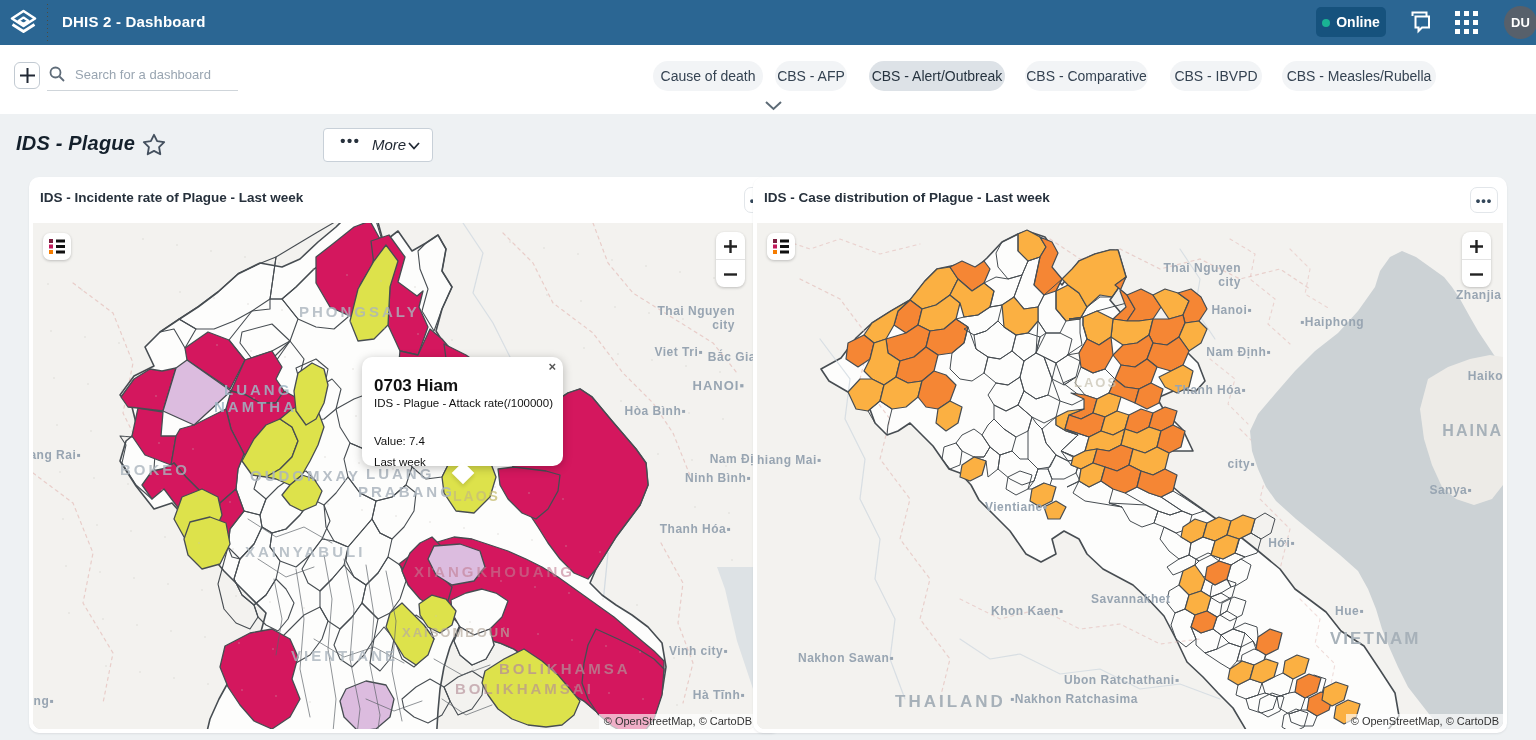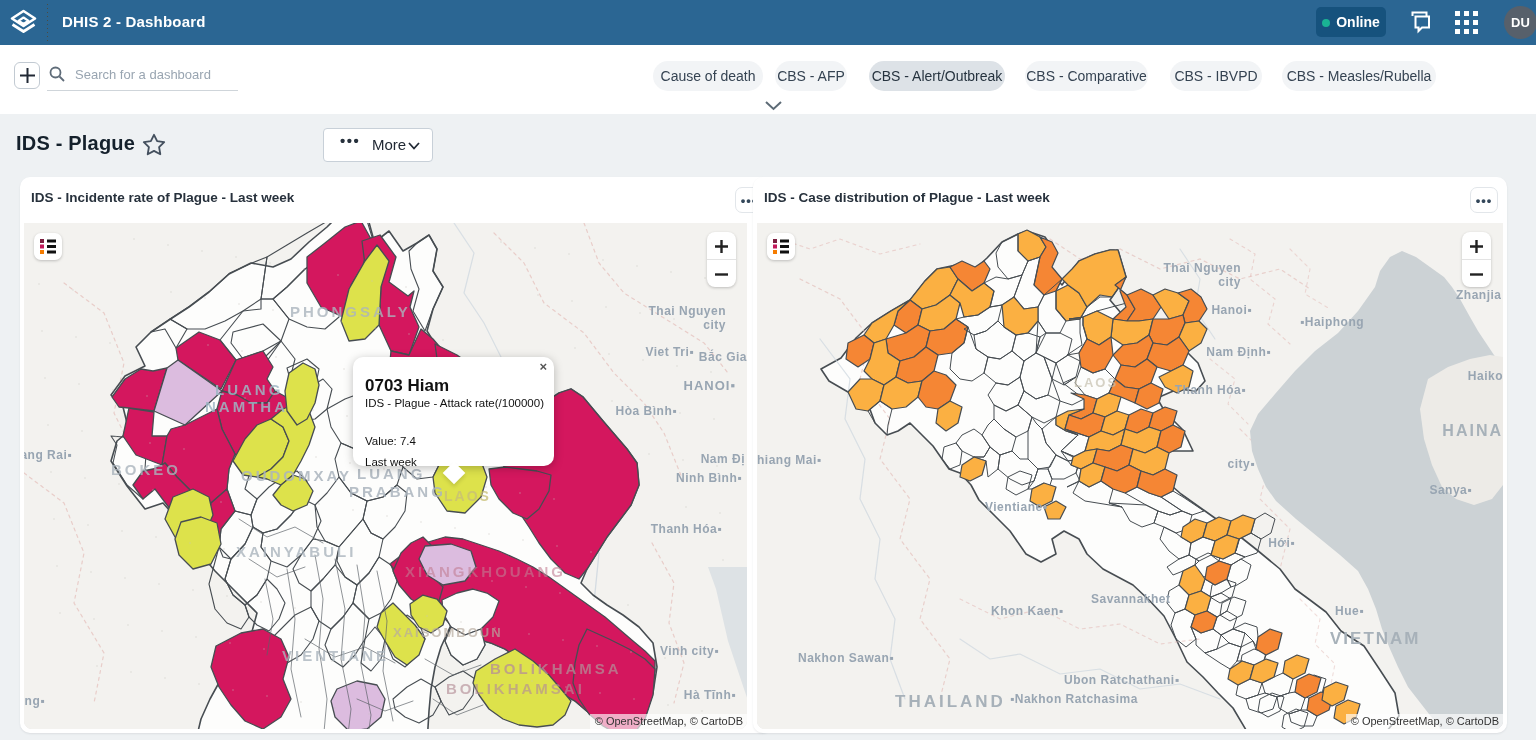--- a/index.html
+++ b/index.html
@@ -13,21 +13,21 @@
   .online i { display:inline-block; width:8px; height:8px; background:#1ab394; border-radius:50%; margin-right:6px;}
   .av { position:absolute; left:1504px; top:6px; width:33px; height:33px; border-radius:50%; background:#57606b; color:#fff; font-size:13px; font-weight:bold; text-align:center; line-height:33px;}
   .toolbar { position:absolute; left:0; top:45px; width:1536px; height:69px; background:#fff; }
   .addbtn { position:absolute; left:14px; top:17px; width:26px; height:27px; border:1px solid #c2cad2; border-radius:6px; }
   .addbtn svg { position:absolute; left:4px; top:4px;}
   .searchline { position:absolute; left:47px; top:45px; width:191px; height:1px; background:#cfd5da;}
   .ph { position:absolute; left:75px; top:22px; font-size:13px; color:#99a5b1;}
   .chip { position:absolute; height:30px; border-radius:15px; background:#f2f4f6; color:#354352; font-size:14px; text-align:center; line-height:30px; white-space:nowrap;}
   .chip.sel { background:#dde2e7; color:#26333f;}
   .chev { position:absolute; left:764px; top:55px;}
-  .trow { position:absolute; left:0; top:114px; width:1536px; height:55px;}
+  .trow { position:absolute; left:0; top:114px; width:1536px; height:55px;font-style:italic;}
   .dtitle { position:absolute; left:16px; top:18px; font-size:20px; font-weight:bold; color:#14202b; letter-spacing:.2px;}
   .btn { position:absolute; top:14px; height:34px; background:#fff; border:1px solid #c8d0d8; border-radius:4px; color:#212934; font-size:15px;}
   .card { position:absolute; background:#fff; border-radius:10px; box-shadow:0 1px 2px rgba(30,40,50,.09); }
   .card .ct { position:absolute; left:11px; top:13px; font-size:13.5px; font-weight:bold; color:#27313c;}
   .mbtn { position:absolute; width:28px; height:26px; border:1px solid #e2e6ea; border-radius:7px; background:#fff;}
   .dots { position:absolute; left:50%; top:50%; transform:translate(-50%,-50%); color:#33475a; font-size:13px; letter-spacing:1px; font-weight:bold;}
   .mapbox { position:absolute; overflow:hidden; background:#e5e5e5;}
   .zctl { position:absolute; width:29px; height:55px; background:#fff; border-radius:8px; box-shadow:0 1px 3px rgba(0,0,0,.22); }
   .zctl .zp { position:absolute; left:0; top:0; width:100%; height:28px; border-bottom:1px solid #e3e3e3; }
   .lbtn { position:absolute; left:10px; top:10px; width:28px; height:27px; background:#fff; border-radius:7px; box-shadow:0 1px 3px rgba(0,0,0,.22);}
@@ -98,21 +98,21 @@
   </svg>
   <div class="btn" style="left:323px;width:110px;">
     <span style="position:absolute;left:16px;top:3px;font-size:15px;letter-spacing:1.5px;color:#27313c;font-weight:bold;">•••</span>
     <span style="position:absolute;left:48px;top:7px;">More</span>
     <svg style="position:absolute;right:12px;top:13px" width="12" height="8" viewBox="0 0 12 8" fill="none" stroke="#212934" stroke-width="1.8">
         <path d="M1 1 L6 6.5 L11 1"></path>
       </svg>
   </div>
 </div>
 
-<div class="card" style="left:20px;top:177px;width:752px;height:556px;">
+<div class="card" style="left:29px;top:177px;width:752px;height:556px;">
   <div class="ct">IDS - Incidente rate of Plague - Last week</div>
   <div class="mbtn" style="right:9px;top:10px;">
       <span class="dots">•••</span>
     </div>
   <div class="mapbox" id="mapL" style="left:4px;top:46px;width:723px;height:506px;border-radius:0 0 8px 8px;">
     <svg id="svgL" width="723" height="506" viewBox="0 0 723 506">
         <rect x="0" y="0" width="723" height="506" fill="#f3f2ef"></rect>
         <path d="M470,10 L500,40 L520,80 L560,110 L590,150 L620,180 L640,210 L660,260" fill="none" stroke="#e4bdb9" stroke-width="1.2" stroke-dasharray="3 4" stroke-opacity="0.7" stroke-linecap="round"></path>
         <path d="M560,0 L575,40 L600,70 L640,95 L680,120 L704,150" fill="none" stroke="#e4bdb9" stroke-width="1.2" stroke-dasharray="3 4" stroke-opacity="0.7" stroke-linecap="round"></path>
         <path d="M628,320 L650,360 L645,400 L660,440 L650,480" fill="none" stroke="#e4bdb9" stroke-width="1.2" stroke-dasharray="3 4" stroke-opacity="0.7" stroke-linecap="round"></path>

